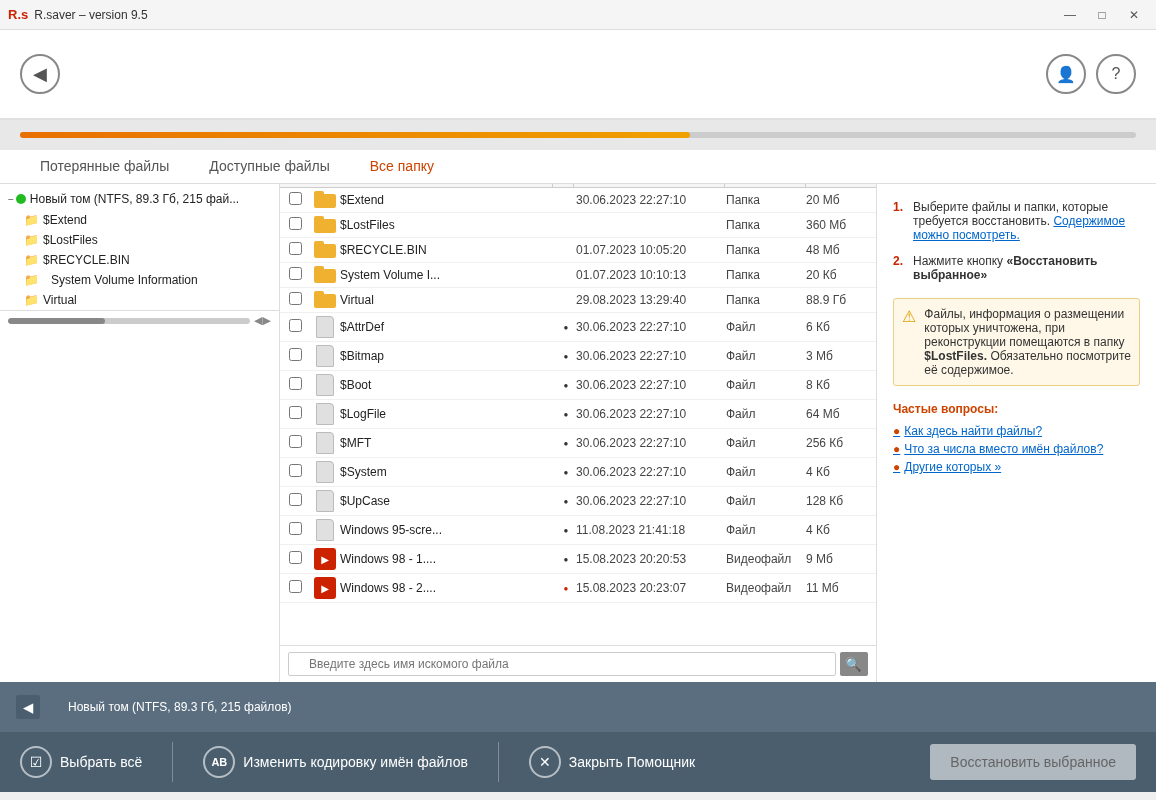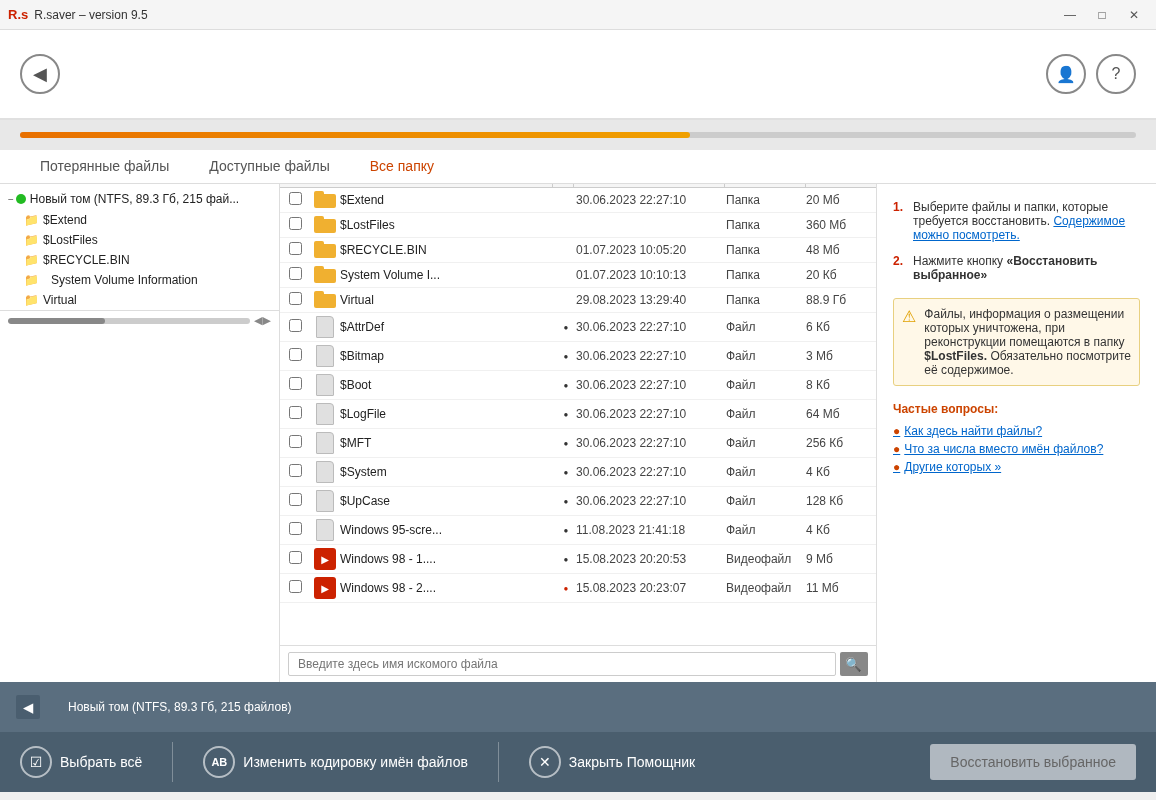--- a/index.html
+++ b/index.html
@@ -64,21 +64,21 @@
     .folder-icon { width: 22px; height: 18px; position: relative; }
     .folder-icon::before { content: ''; position: absolute; top: 3px; left: 0; width: 22px; height: 14px; background: #f0b030; border-radius: 0 2px 2px 2px; }
     .folder-icon::after { content: ''; position: absolute; top: 0; left: 0; width: 10px; height: 5px; background: #f0b030; border-radius: 2px 2px 0 0; }
 
     .file-icon-generic { width: 18px; height: 22px; background: #e0e0e0; border: 1px solid #bbb; border-radius: 0 4px 1px 1px; position: relative; font-size: 10px; display: flex; align-items: center; justify-content: center; }
 
     .video-icon { width: 22px; height: 22px; background: #cc2200; border-radius: 3px; display: flex; align-items: center; justify-content: center; color: white; font-size: 10px; }
 
     
     .search-bar { padding: 6px 8px; border-top: 1px solid #ddd; display: flex; gap: 4px; }
-    .search-input { flex: 1; border: 1px solid #ccc; padding: 4px 9px; font-size: 12px; border-radius: 2px; color: #888; }
+    .search-input { flex: 1; border: 1px solid #ccc; padding: 4px 20px; font-size: 12px; border-radius: 2px; color: #888; }
     .search-btn { width: 28px; background: #888; border: none; color: white; border-radius: 2px; cursor: pointer; display: flex; align-items: center; justify-content: center; }
 
     
     .info-panel { width: 280px; background: white; padding: 16px; overflow-y: auto; border-left: 1px solid #ddd; }
     .info-list { list-style: none; margin-bottom: 16px; }
     .info-list li { margin-bottom: 12px; font-size: 12px; color: #333; display: flex; gap: 6px; }
     .info-list li .num { color: #cc2200; font-weight: bold; min-width: 14px; }
     .info-link { color: #0066cc; text-decoration: underline; }
     .info-bold { font-weight: bold; }
     .warning-box { background: #fff8e8; border: 1px solid #e8d080; border-radius: 3px; padding: 8px; font-size: 12px; color: #333; display: flex; gap: 8px; margin-bottom: 16px; }

